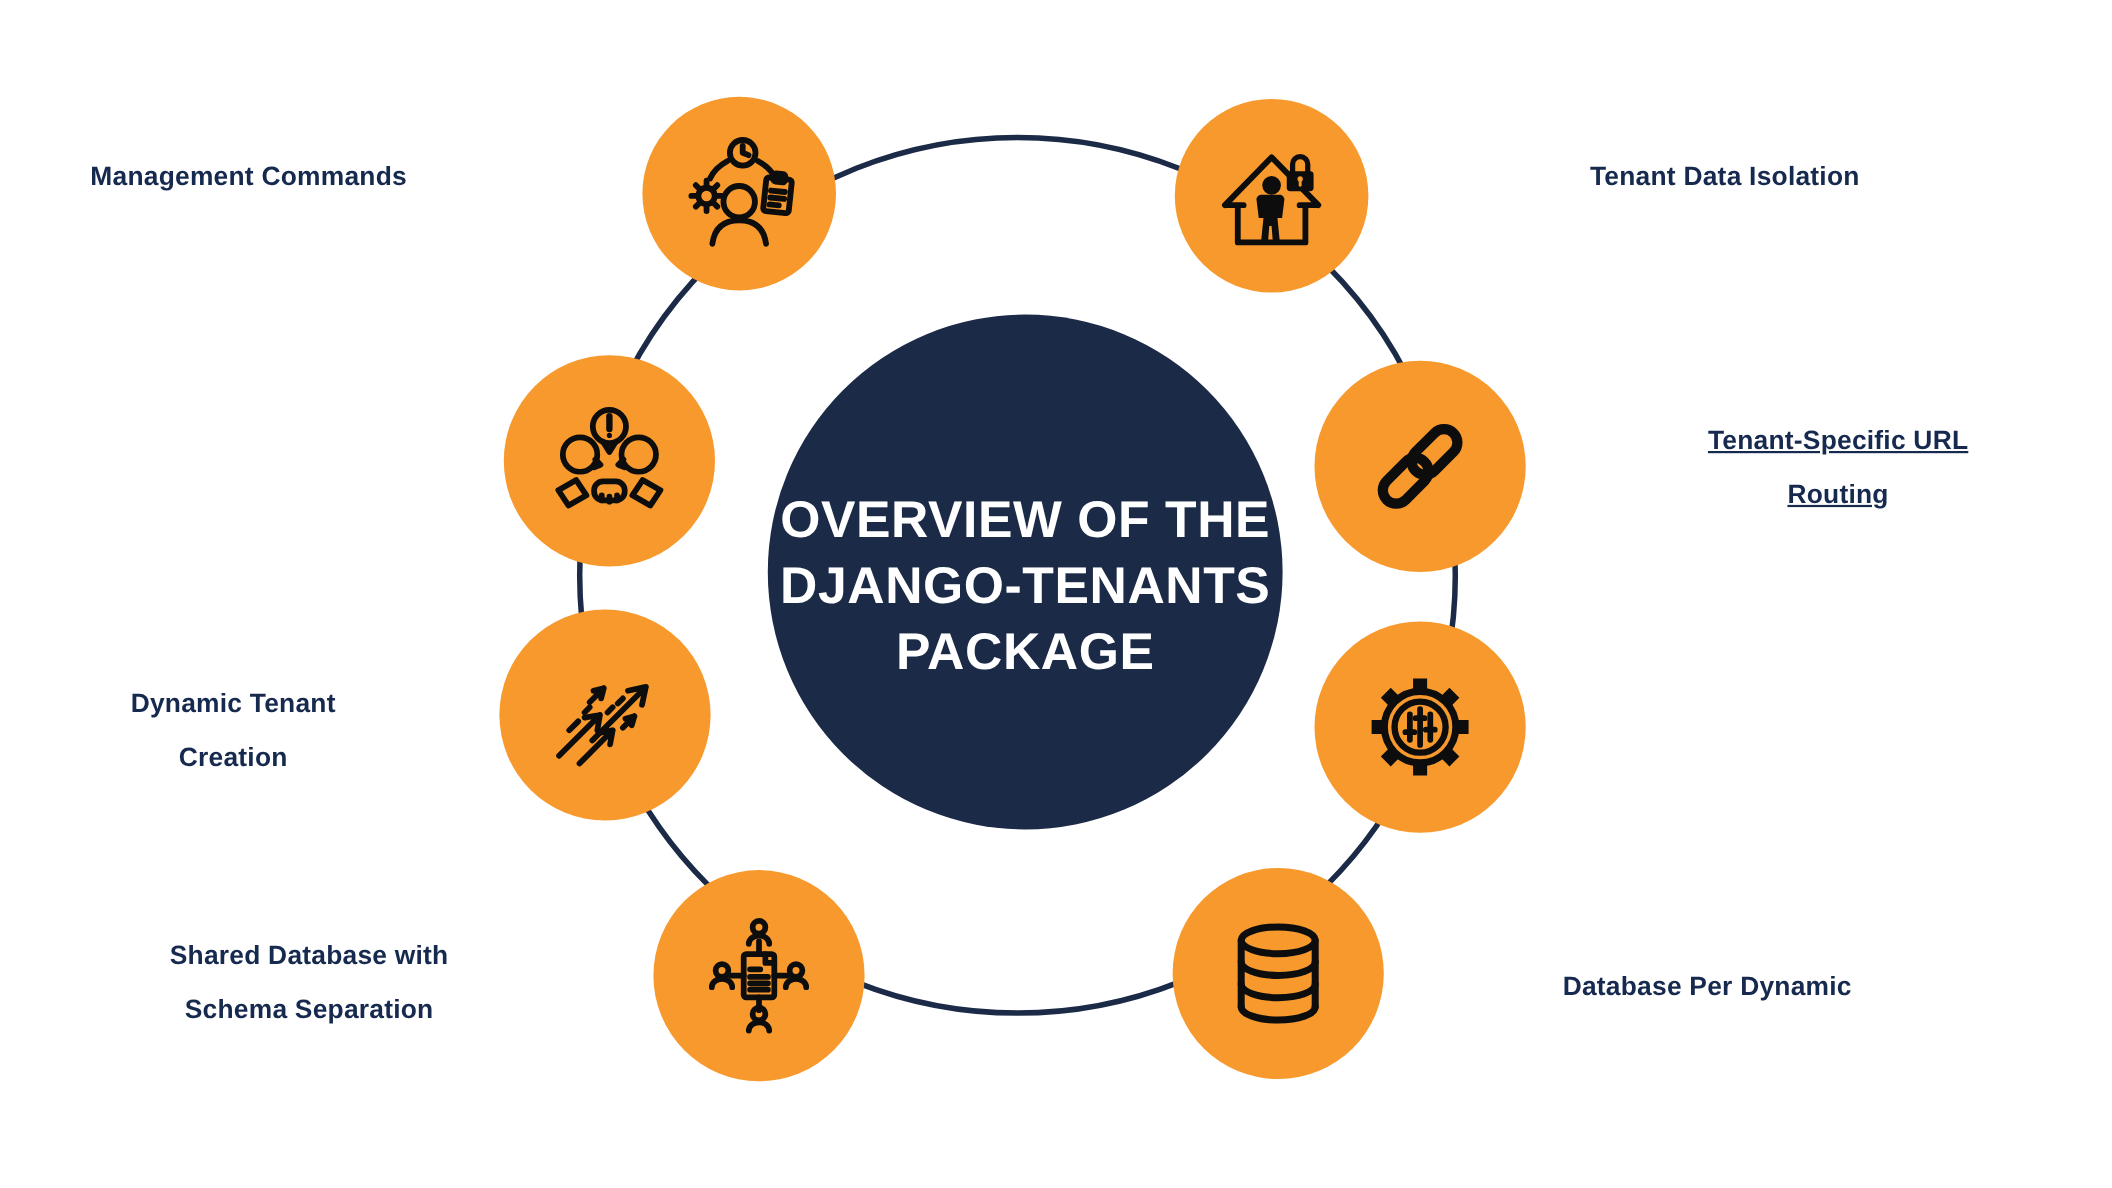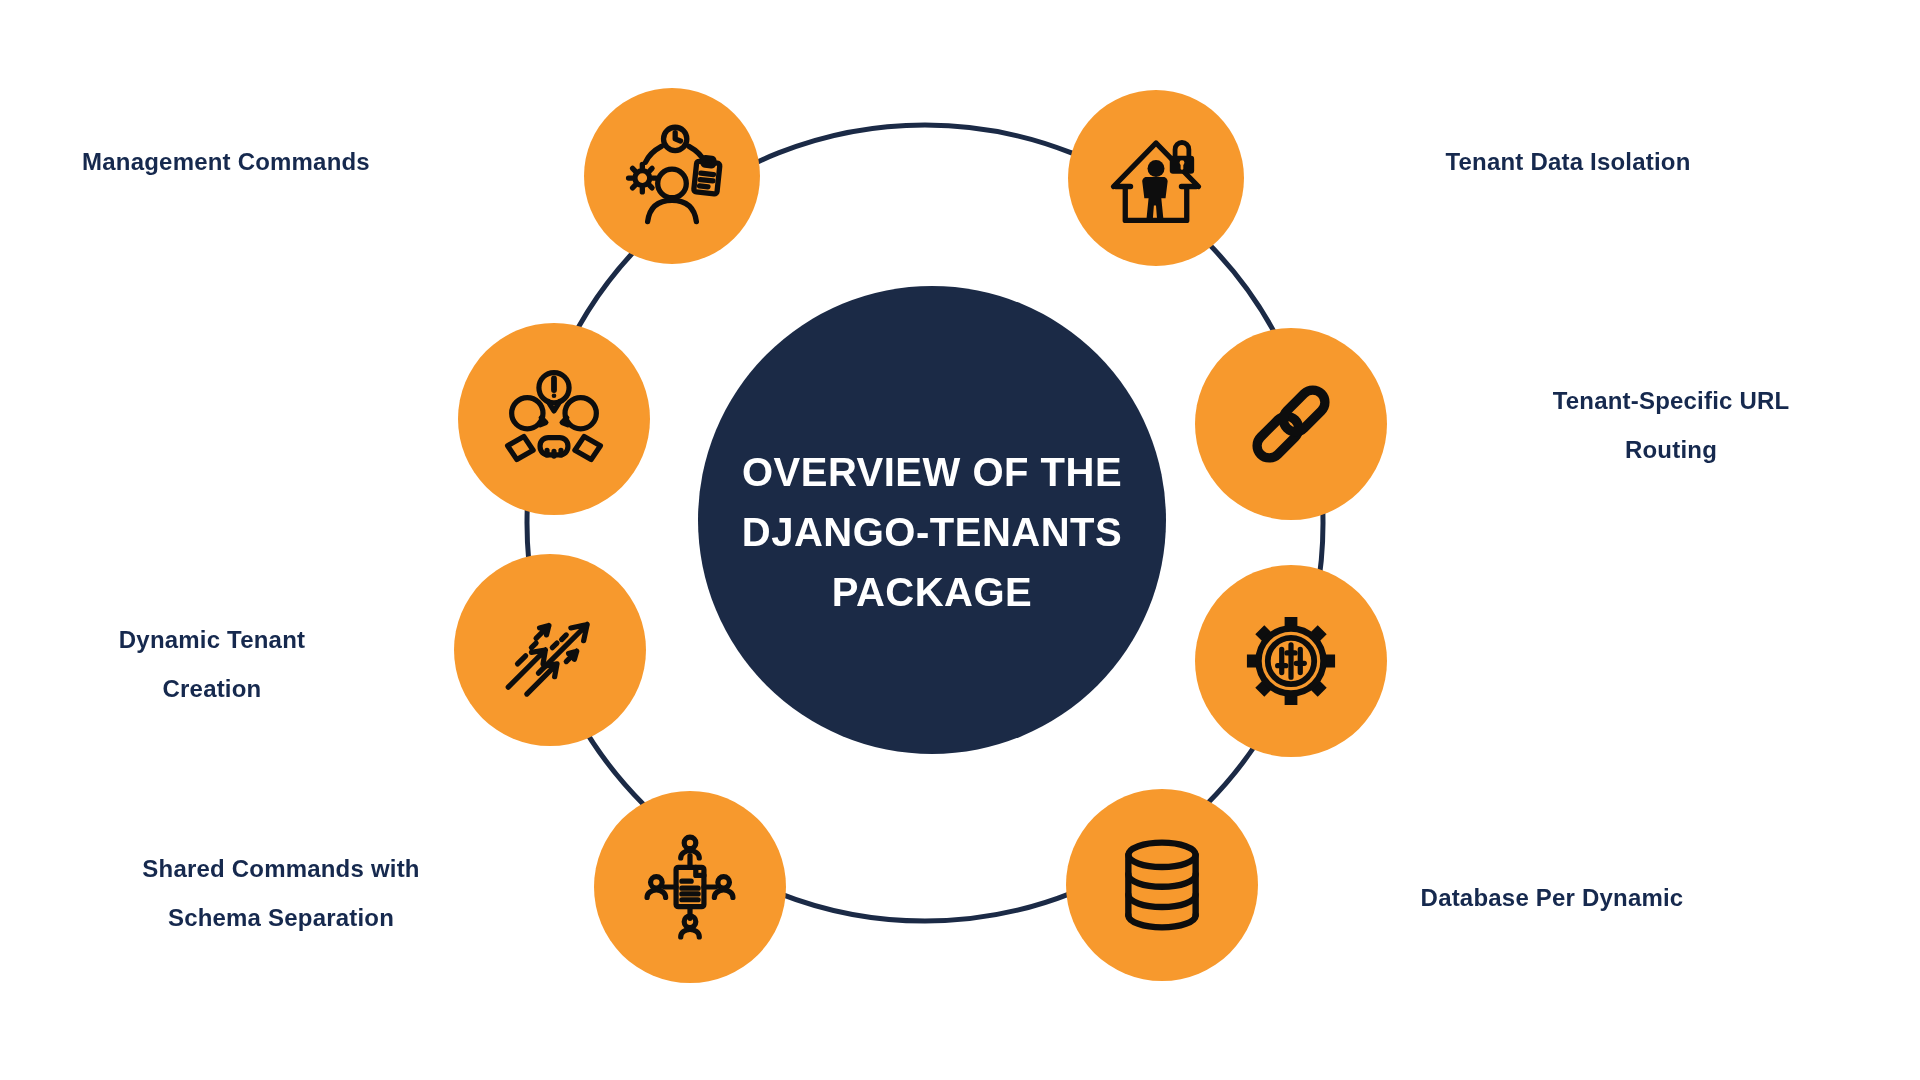--- a/index.html
+++ b/index.html
@@ -18,21 +18,21 @@
     overflow:hidden;position:relative;
   }
   .stage{position:absolute;inset:0;}
   .ring-svg{position:absolute;left:0;top:0;}
   .center-circle{
     position:absolute;left:698px;top:286px;width:468px;height:468px;
     border-radius:50%;background:var(--navy);
     display:flex;align-items:center;justify-content:center;
   }
   .center-title{
-    color:var(--title);font-size:40px;font-weight:bold;line-height:60px;
+    color:var(--title);font-size:47px;font-weight:bold;line-height:60px;
     text-align:center;white-space:pre-line;letter-spacing:.5px;padding-top:24px;
   }
   .node{
     position:absolute;border-radius:50%;background:var(--orange);
     display:flex;align-items:center;justify-content:center;color:var(--icon);
   }
   .node svg{display:block;}
   .n-management{left:584px;top:88px;width:176px;height:176px;}
   .n-house{left:1068px;top:90px;width:176px;height:176px;}
   .n-heads{left:458px;top:323px;width:192px;height:192px;}
@@ -42,21 +42,21 @@
   .n-org{left:594px;top:791px;width:192px;height:192px;}
   .n-db{left:1066px;top:789px;width:192px;height:192px;}
   .label{
     position:absolute;transform:translate(-50%,-50%);
     color:var(--label);font-weight:bold;font-size:24px;line-height:49px;
     text-align:center;white-space:pre-line;letter-spacing:.2px;
   }
   .l-management{left:226px;top:161px;}
   .l-isolation{left:1568px;top:161px;}
   .l-request{left:218px;top:419px;}
-  .l-url{left:1671px;top:425px;}
+  .l-url{left:1671px;top:425px;text-decoration:underline;}
   .l-dynamic{left:212px;top:664px;}
   .l-config{left:1676px;top:652px;}
   .l-shared{left:281px;top:893px;}
   .l-dbtenant{left:1552px;top:897px;}
   .icon-stroke{fill:none;stroke:currentColor;stroke-width:5;stroke-linecap:round;stroke-linejoin:round;}
 </style>
 </head>
 <body>
 
 <div class="stage">
@@ -188,18 +188,18 @@
       <rect x="38" y="66" width="24" height="15" rx="7" stroke-width="4.5"></rect>
       <path stroke-width="4.5" d="M44 81v-4M50 82v-4M56 81v-4"></path>
     </svg>
   </div>
 
   <div class="label l-management">Management Commands</div>
   <div class="label l-isolation">Tenant Data Isolation</div>
   <div class="label l-url">Tenant-Specific URL
 Routing</div>
   <div class="label l-dbtenant">Database Per Dynamic</div>
-  <div class="label l-shared">Shared Commands with
+  <div class="label l-shared">Shared Database with
 Schema Separation</div>
   <div class="label l-dynamic">Dynamic Tenant
 Creation</div>
 
 </div>
 
 </body></html>

